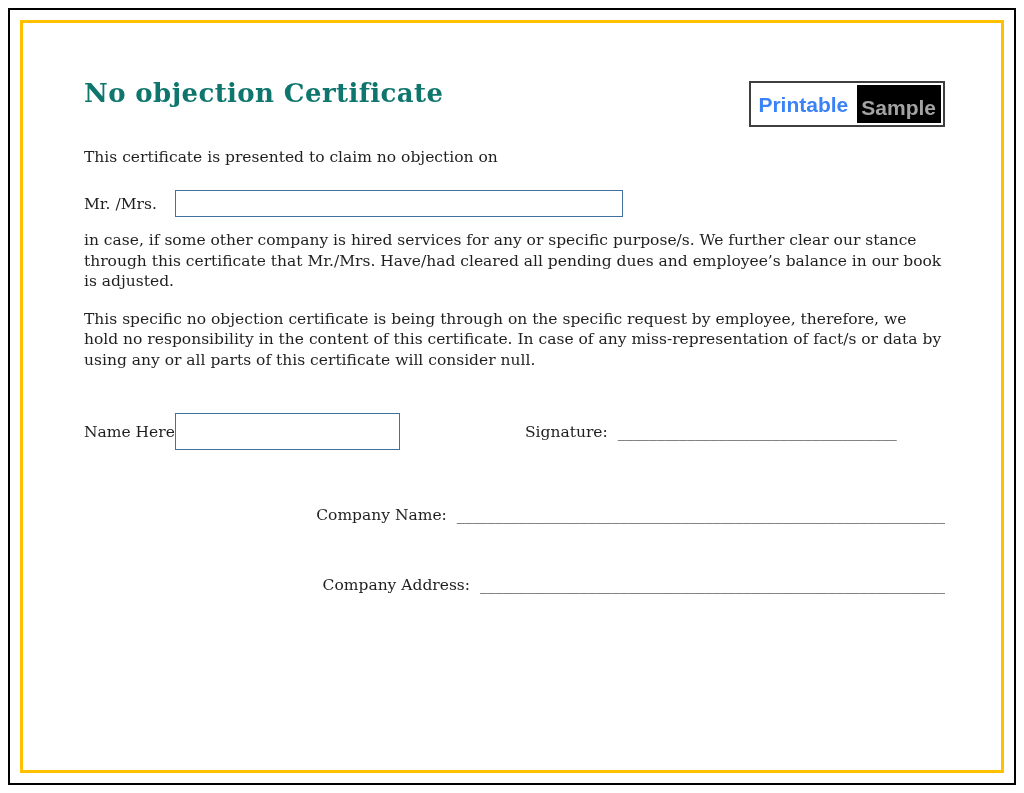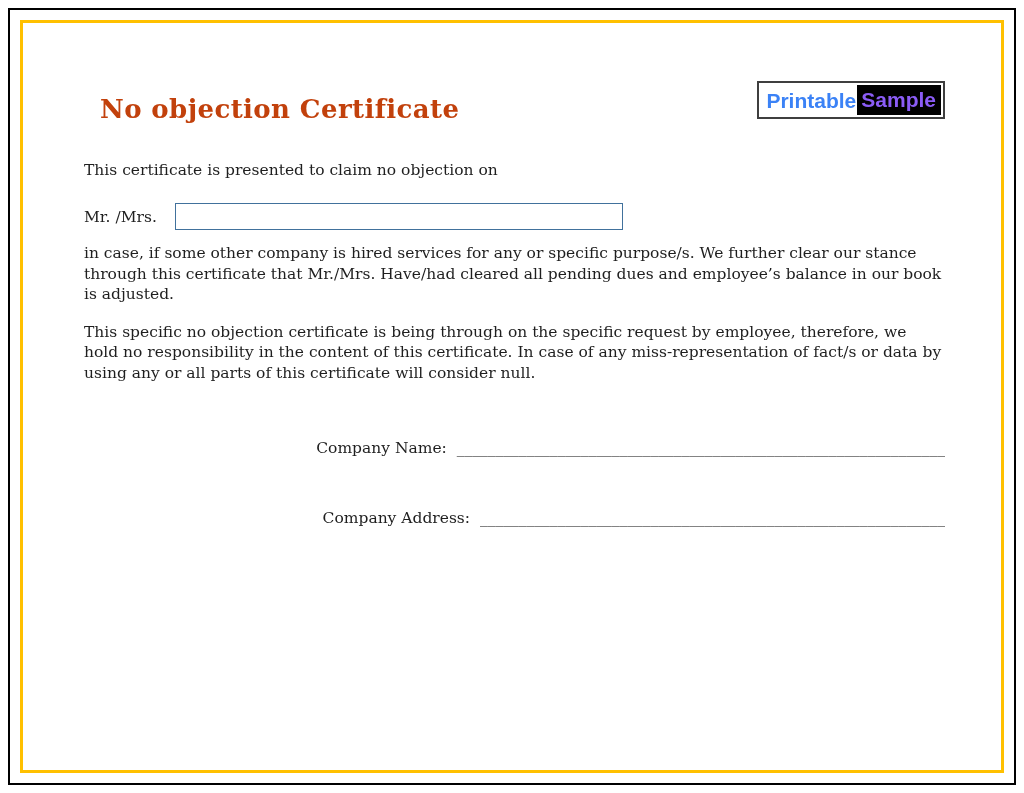--- a/index.html
+++ b/index.html
@@ -37,51 +37,51 @@
     left: 23px; top: 23px; right: 23px; bottom: 23px;
     padding: 55px 56px 0 61px;
     box-sizing: border-box;
   }
   .header-row {
     display: flex;
     justify-content: space-between;
     align-items: flex-start;
   }
   .title {
-    margin: 16px;
+    margin: 0;
     font-size: 26px;
     line-height: 30px;
     font-weight: bold;
     letter-spacing: 0.4px;
-    color: #c2410c;
+    color: #0f766e;
   }
   .logo {
     display: inline-flex;
     align-items: center;
     border: 2px solid #3f3f3f;
     background: #ffffff;
     padding: 2px 2px 2px 7px;
     margin-top: 3px;
   }
   .logo-gold {
     color: #3b82f6;
     font-family: "Liberation Sans", sans-serif;
     font-weight: bold;
     font-size: 21px;
     line-height: 25px;
   }
   .logo-black {
     background: #000000;
-    color: #8b5cf6;
+    color: #a3a3a3;
     font-family: "Liberation Sans", sans-serif;
     font-weight: bold;
     font-size: 21px;
     line-height: 25px;
-    padding: 2px 5px 3px 4px;
-    margin-left: 1px;
+    padding: 10px 5px 3px 4px;
+    margin-left: 9px;
   }
   .intro {
     margin: 20px 0 0 0;
     font-size: 15.5px;
     line-height: 20px;
   }
   .salutation-row {
     display: flex;
     align-items: center;
     margin-top: 23px;
@@ -169,20 +169,28 @@
     <p class="intro">This certificate is presented to claim no objection on</p>
 
     <div class="salutation-row">
       <span class="field-label">Mr. /Mrs.</span>
       <input type="text" class="box-input salutation-input" value="" style="">
     </div>
 
     <p class="para">in case, if some other company is hired services for any or specific purpose/s. We further clear our stance through this certificate that Mr./Mrs. Have/had cleared all pending dues and employee’s balance in our book is adjusted.</p>
     <p class="para second">This specific no objection certificate is being through on the specific request by employee, therefore, we hold no responsibility in the content of this certificate. In case of any miss-representation of fact/s or data by using any or all parts of this certificate will consider null.</p>
 
+    <div class="name-row">
+      <span class="field-label">Name Here</span>
+      <input type="text" class="box-input name-input" value="" style="">
+      <span class="signature-field">
+        <span>Signature:</span>
+        <span class="rule-line">____________________________________</span>
+      </span>
+    </div>
 
 
     <div class="company-row">
       <span>Company Name:</span>
       <span class="rule-line">_______________________________________________________________</span>
     </div>
 
     <div class="company-row addr">
       <span>Company Address:</span>
       <span class="rule-line">____________________________________________________________</span>

